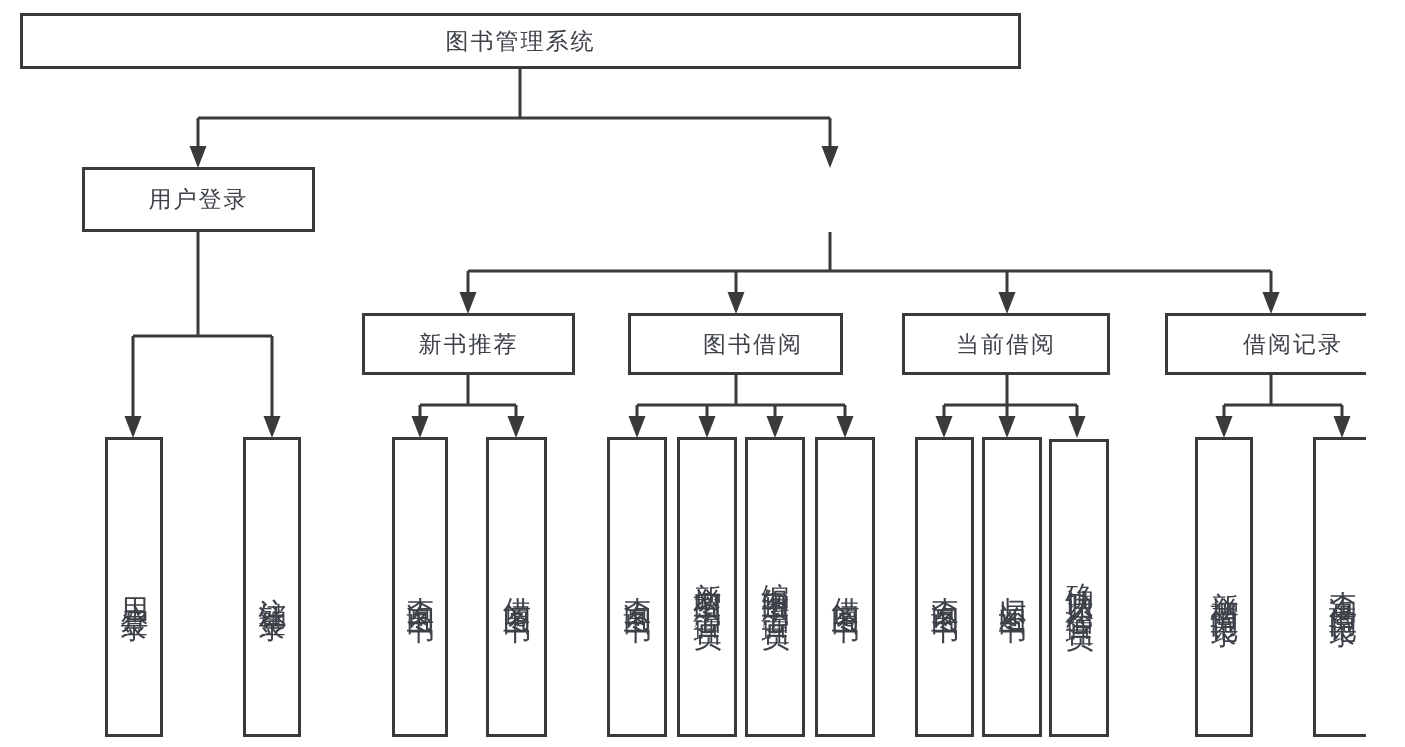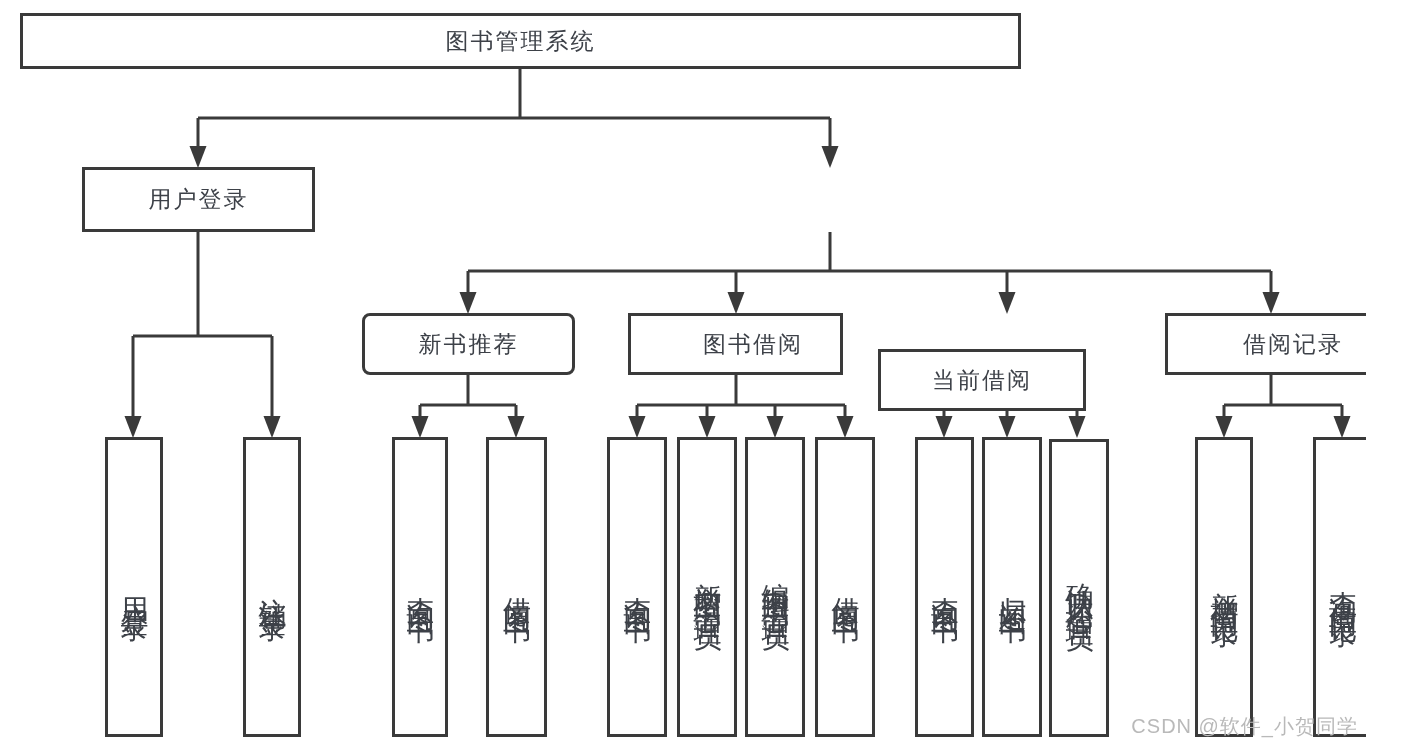--- a/index.html
+++ b/index.html
@@ -103,27 +103,27 @@
   </svg>
 
   <div class="node h-node" style="left:20px; top:13px; width:1001px; height:56px;">
     <span>图书管理系统</span>
   </div>
 
   <div class="node h-node" style="left:82px; top:167px; width:233px; height:65px;">
     <span>用户登录</span>
   </div>
 
-  <div class="node h-node" style="left:362px; top:313px; width:213px; height:62px;border-radius:8px;">
+  <div class="node h-node" style="left:362px; top:313px; width:213px; height:62px;">
     <span>新书推荐</span>
   </div>
   <div class="node h-node" style="left:628px; top:313px; width:215px; height:62px;padding-left:35px;">
     <span>图书借阅</span>
   </div>
-  <div class="node h-node" style="left:878px; top:313px; width:208px; height:62px;margin-top:36px;">
+  <div class="node h-node" style="left:902px; top:313px; width:208px; height:62px;">
     <span>当前借阅</span>
   </div>
   <div class="node h-node" style="left:1165px; top:313px; width:212px; height:62px;padding-left:44px;">
     <span>借阅记录</span>
   </div>
 
   <div class="node v-node" style="left:105px; top:437px; width:58px; height:300px;">
     <span>用户登录</span>
   </div>
   <div class="node v-node" style="left:243px; top:437px; width:58px; height:300px;">
@@ -160,15 +160,14 @@
     <span>确认归还（管理员）</span>
   </div>
 
   <div class="node v-node" style="left:1195px; top:437px; width:58px; height:300px;">
     <span>新增借阅记录</span>
   </div>
   <div class="node v-node" style="left:1313px; top:437px; width:59px; height:300px;">
     <span>查询借阅记录</span>
   </div>
 
-  <div class="watermark">CSDN @软件_小贺同学</div>
 
 </div>
 
 </body></html>

